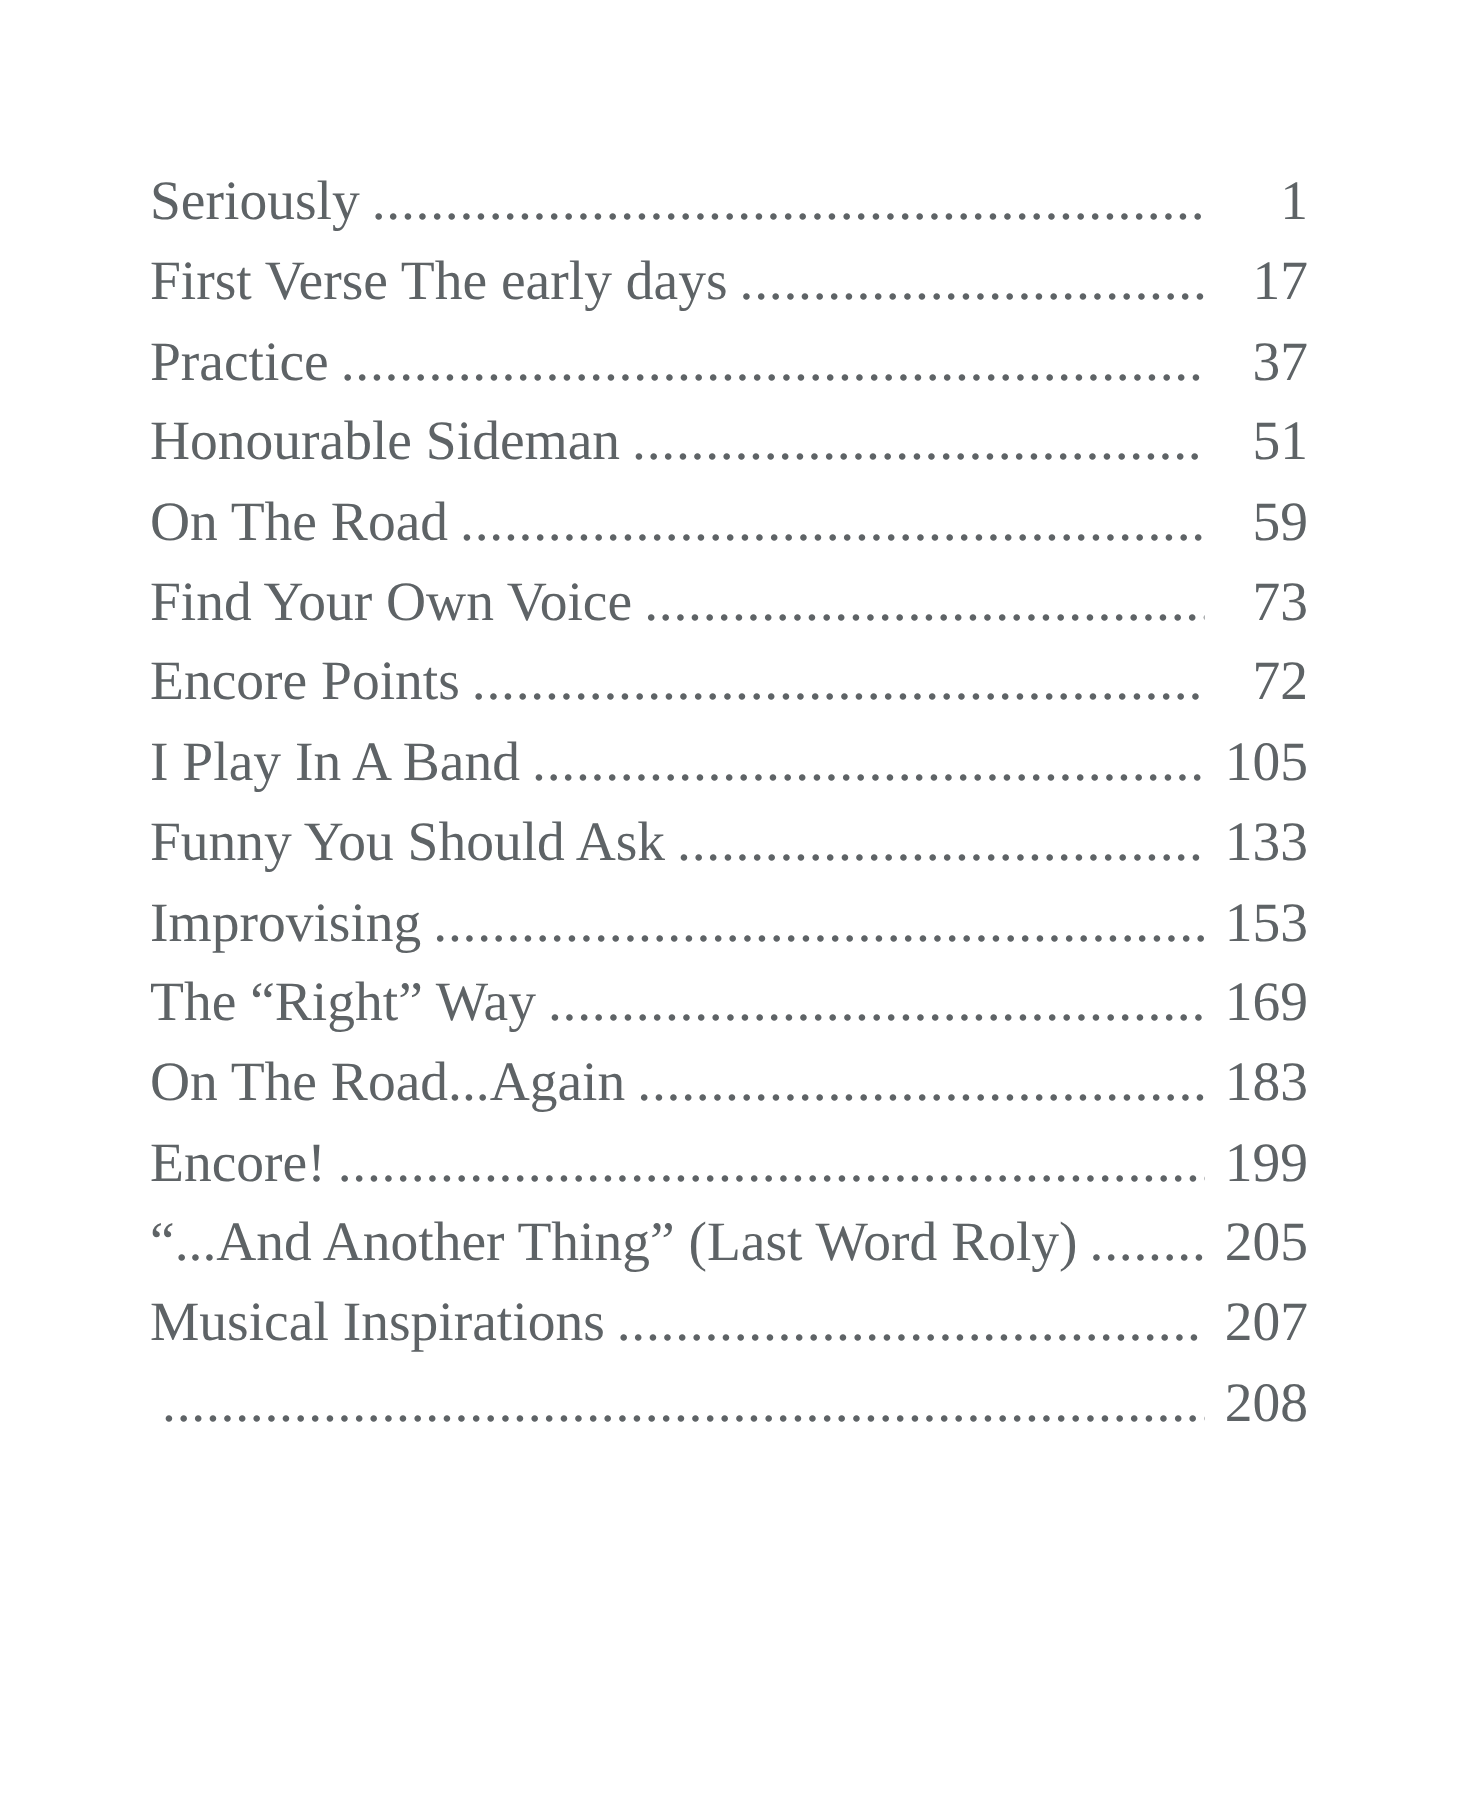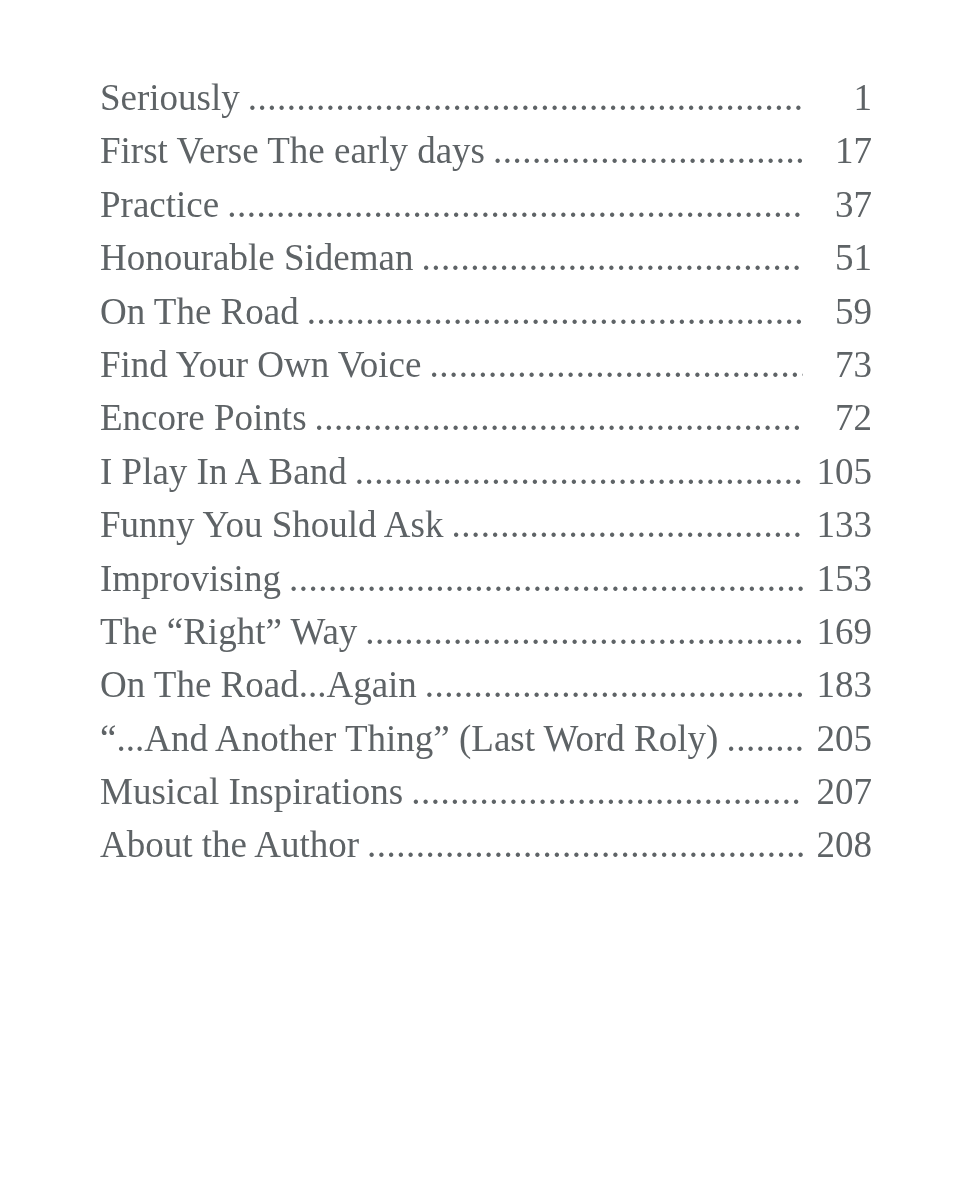--- a/index.html
+++ b/index.html
@@ -7,21 +7,21 @@
     padding: 0;
     background: #ffffff;
     width: 972px;
     height: 1200px;
     overflow: hidden;
   }
   .page {
     box-sizing: border-box;
     width: 972px;
     height: 1200px;
-    padding: 71px 100px 0 100px;
+    padding: 108px 100px 0 100px;
     background: var(--paper, #ffffff);
     font-family: "Liberation Serif", serif;
     color: var(--ink, #5e6366);
   }
   .toc-list {
     list-style: none;
     margin: 0;
     padding: 0;
   }
   .toc-row {
@@ -127,32 +127,36 @@
     <span class="toc-pagenum">169</span>
   </li>
 
 
   <li class="toc-row">
     <span class="toc-title">On The Road...Again</span>
     <span class="toc-leader" aria-hidden="true"></span>
     <span class="toc-pagenum">183</span>
   </li>
 
+  <li class="toc-row">
+    <span class="toc-title">Encore!</span>
+    <span class="toc-leader" aria-hidden="true"></span>
+    <span class="toc-pagenum">199</span>
+  </li>
 
   <li class="toc-row">
     <span class="toc-title">“...And Another Thing” (Last Word Roly)</span>
     <span class="toc-leader" aria-hidden="true"></span>
     <span class="toc-pagenum">205</span>
   </li>
 
   <li class="toc-row">
     <span class="toc-title">Musical Inspirations</span>
     <span class="toc-leader" aria-hidden="true"></span>
     <span class="toc-pagenum">207</span>
   </li>
 
   <li class="toc-row">
-    <span class="toc-title">About the Author</span>
     <span class="toc-leader" aria-hidden="true"></span>
     <span class="toc-pagenum">208</span>
   </li>
 </ol>
 </main>
 
 </body></html>

